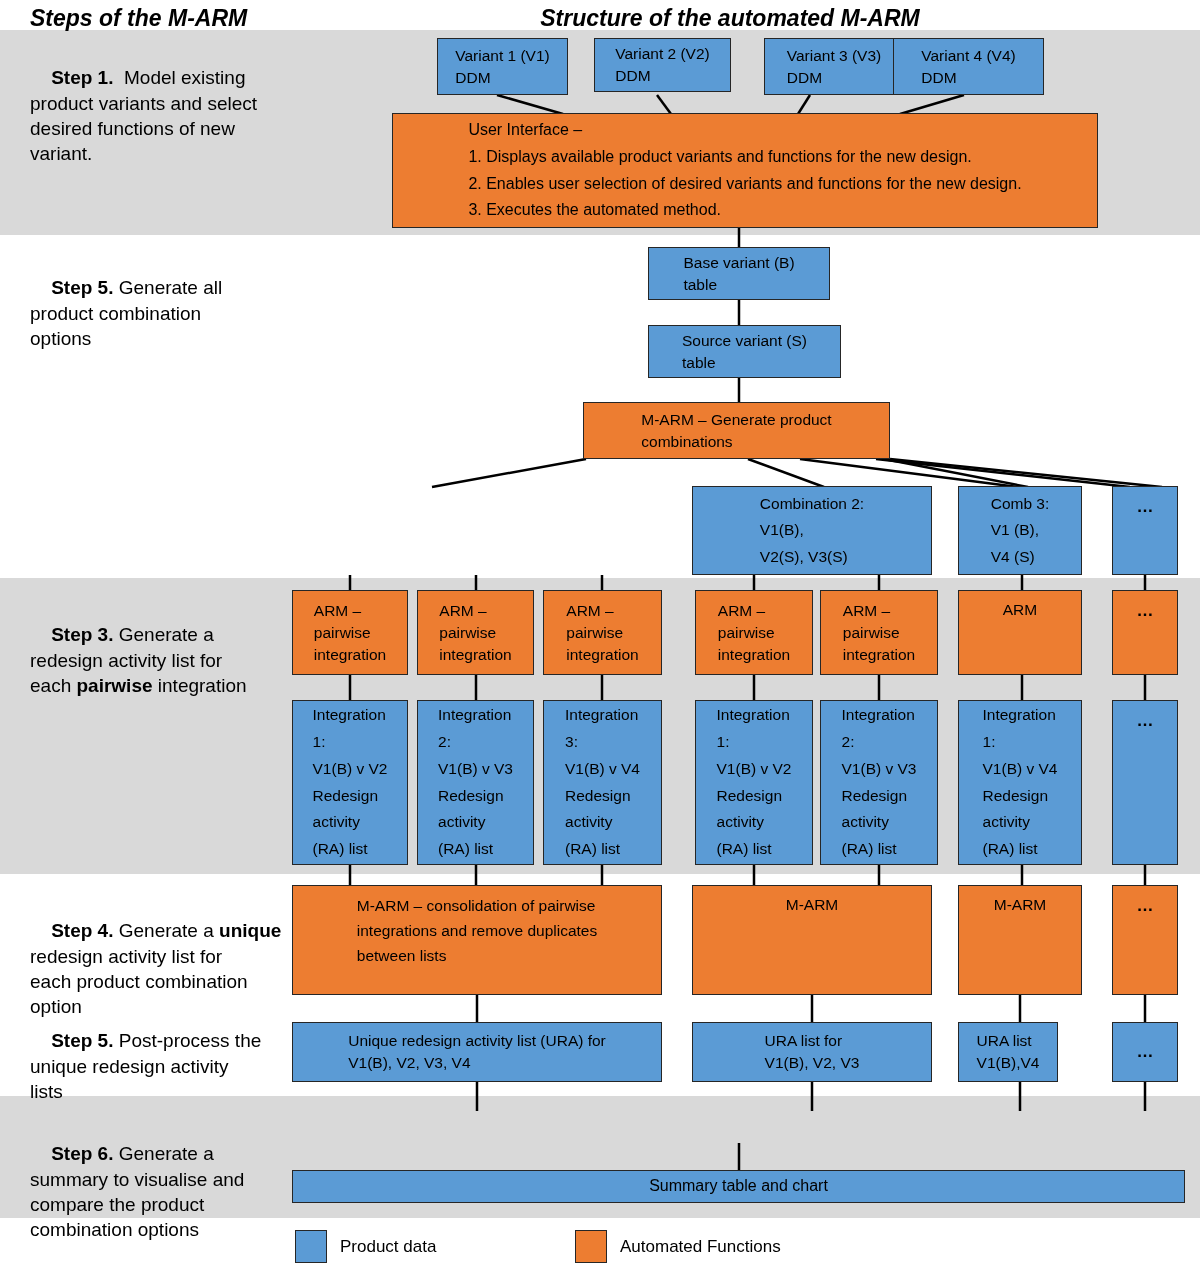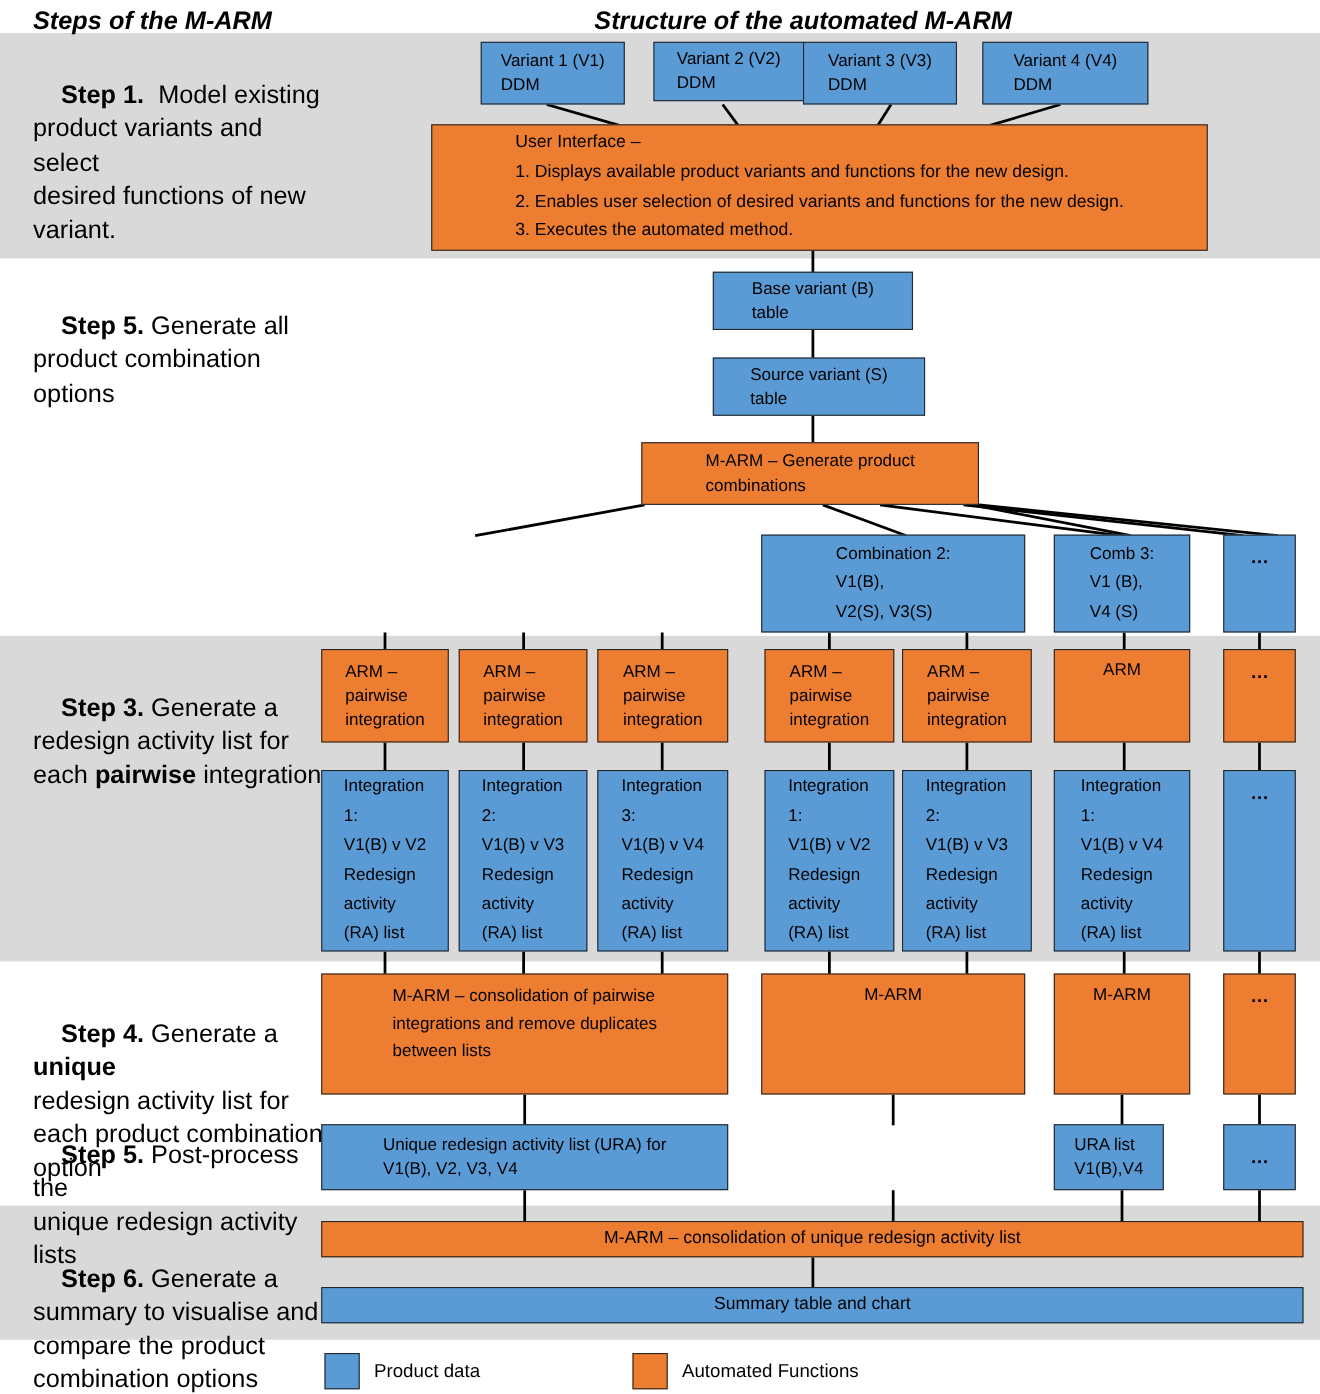--- a/index.html
+++ b/index.html
@@ -17,21 +17,21 @@
   .blue{background:#5b9bd5;}
   .orange{background:#ed7d31;}
   .top-align{align-items:flex-start;padding-top:8px;}
   .dots{font-weight:700;font-size:17px;}
   .ui-box{font-size:16px;line-height:1.68;}
   .comb{line-height:1.72;}
   .integration{line-height:1.73;}
   .bar{font-size:16px;}
   .title{position:absolute;font-weight:700;font-size:23px;z-index:2;white-space:nowrap;font-style:italic;}
   .step{
-    position:absolute;z-index:2;font-size:23px;line-height:1.33;white-space:pre-wrap;
+    position:absolute;z-index:2;font-size:19px;line-height:1.33;white-space:pre-wrap;
   }
   .legend-label{position:absolute;z-index:2;font-size:17px;line-height:33px;white-space:nowrap;}
   .swatch{position:absolute;z-index:2;border:1.5px solid #262626;box-sizing:border-box;}
 </style>
 </head>
 <body>
 
 <div id="canvas">
 
   <div class="band" style="top:30px;height:205px"></div>
@@ -129,21 +129,21 @@
     <b>Step 6.</b><span> Generate a
 summary to visualise and
 compare the product
 combination options</span><b></b><span></span>
   </div>
 
   <div class="box blue" style="left:437px;top:38px;width:131px;height:57px">Variant 1 (V1)
 DDM</div>
   <div class="box blue" style="left:594px;top:38px;width:137px;height:54px">Variant 2 (V2)
 DDM</div>
-  <div class="box blue" style="left:730px;top:38px;width:140px;height:57px">Variant 3 (V3)
+  <div class="box blue" style="left:764px;top:38px;width:140px;height:57px">Variant 3 (V3)
 DDM</div>
   <div class="box blue" style="left:893px;top:38px;width:151px;height:57px">Variant 4 (V4)
 DDM</div>
 
   <div class="box orange ui-box" style="left:392px;top:113px;width:706px;height:115px">User Interface –
 1. Displays available product variants and functions for the new design.
 2. Enables user selection of desired variants and functions for the new design.
 3. Executes the automated method.</div>
 
   <div class="box blue" style="left:648px;top:247px;width:182px;height:53px">Base variant (B)
@@ -219,25 +219,26 @@
 
   <div class="box orange top-align" style="left:292px;top:885px;width:370px;height:110px;line-height:1.6">M-ARM – consolidation of pairwise
 integrations and remove duplicates
 between lists</div>
   <div class="box orange top-align" style="left:692px;top:885px;width:240px;height:110px">M-ARM</div>
   <div class="box orange top-align" style="left:958px;top:885px;width:124px;height:110px">M-ARM</div>
   <div class="box orange top-align dots" style="left:1112px;top:885px;width:66px;height:110px">…</div>
 
   <div class="box blue" style="left:292px;top:1022px;width:370px;height:60px">Unique redesign activity list (URA) for
 V1(B), V2, V3, V4</div>
+  <div class="box blue" style="left:692px;top:1022px;width:240px;height:60px">URA list for
+V1(B), V2, V3</div>
   <div class="box blue" style="left:958px;top:1022px;width:100px;height:60px">URA list
 V1(B),V4</div>
   <div class="box blue dots" style="left:1112px;top:1022px;width:66px;height:60px">…</div>
 
-  <div class="box orange bar" style="left:292px;top:1110px;width:893px;height:33px">M-ARM – consolidation of unique redesign activity list</div>
   <div class="box blue bar" style="left:292px;top:1170px;width:893px;height:33px">Summary table and chart</div>
 
   <div class="swatch blue" style="left:295px;top:1230px;width:32px;height:33px"></div>
   <div class="legend-label" style="left:340px;top:1230px">Product data</div>
   <div class="swatch orange" style="left:575px;top:1230px;width:32px;height:33px"></div>
   <div class="legend-label" style="left:620px;top:1230px">Automated Functions</div>
 
 </div>
 
 </body></html>

